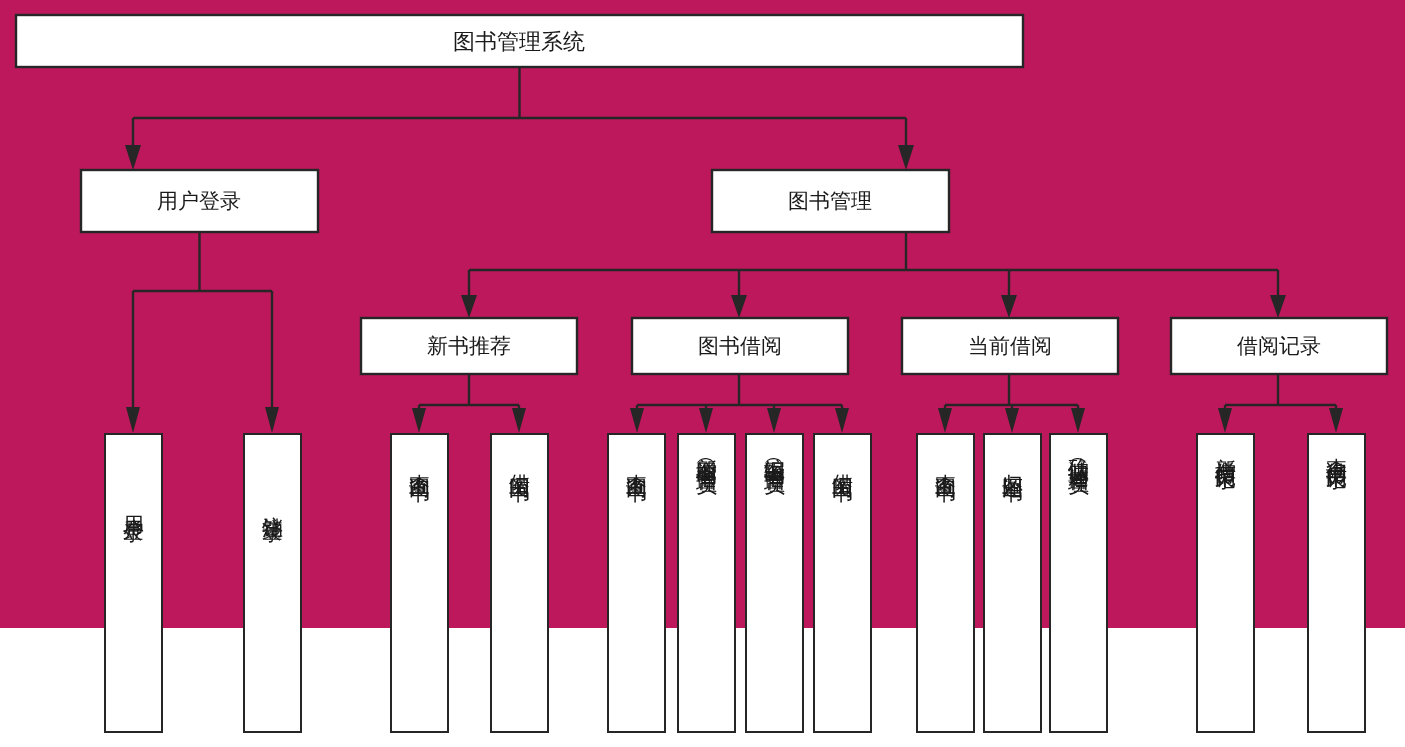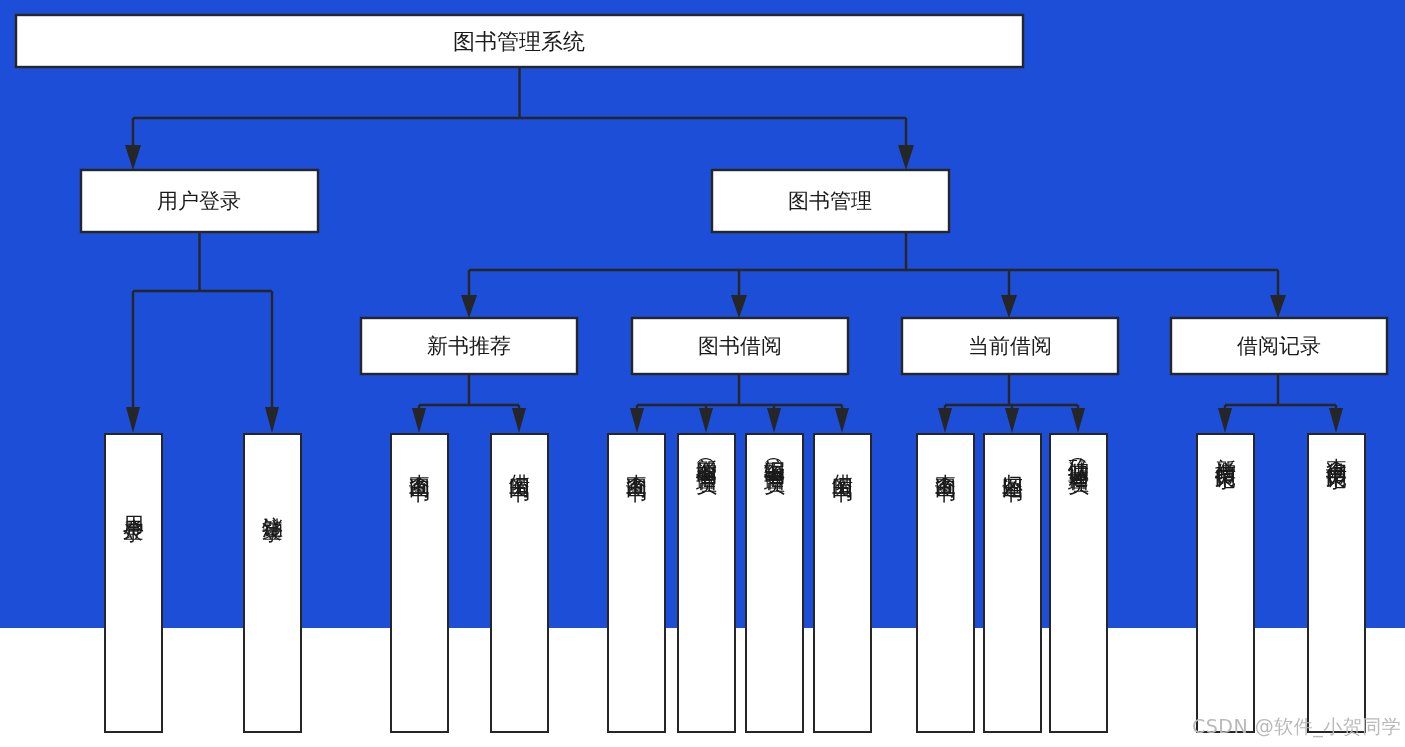--- a/index.html
+++ b/index.html
@@ -10,21 +10,21 @@
   body {
     width: 1405px;
     height: 747px;
     font-family: "DejaVu Sans", "Liberation Sans", sans-serif;
     overflow: hidden;
   }
   #canvas {
     position: relative;
     width: 1405px;
     height: 628px;
-    background: #1d4ed8;
+    background: #be185d;
   }
   svg#diagram {
     position: absolute;
     left: 0;
     top: 0;
     width: 1405px;
     height: 747px;
   }
   .node-box {
     fill: #ffffff;
@@ -224,15 +224,14 @@
     <span>确认归还（管理员）</span>
   </div>
 
   <div class="vleaf pad-top-xs" style="left:1196px; top:433px; width:59px; height:300px;">
     <span>新增借阅记录</span>
   </div>
   <div class="vleaf pad-top-xs" style="left:1307px; top:433px; width:59px; height:300px;">
     <span>查询借阅记录</span>
   </div>
 
-  <div id="watermark" style="left:1192px; top:714px;">CSDN @软件_小贺同学</div>
 
 </div>
 
 </body></html>

